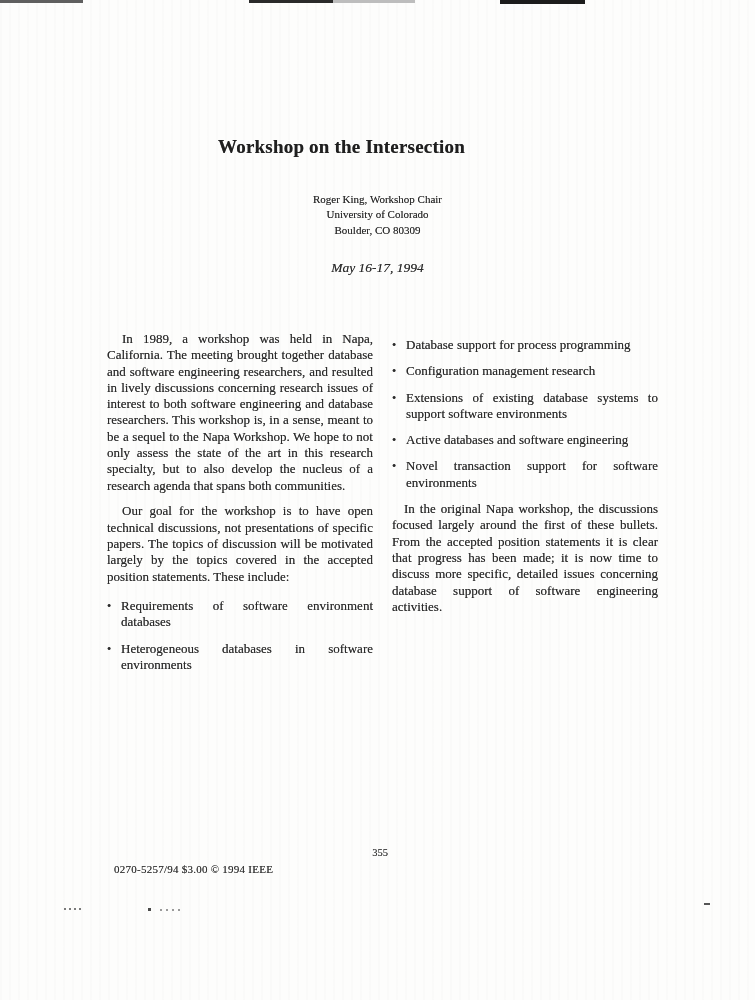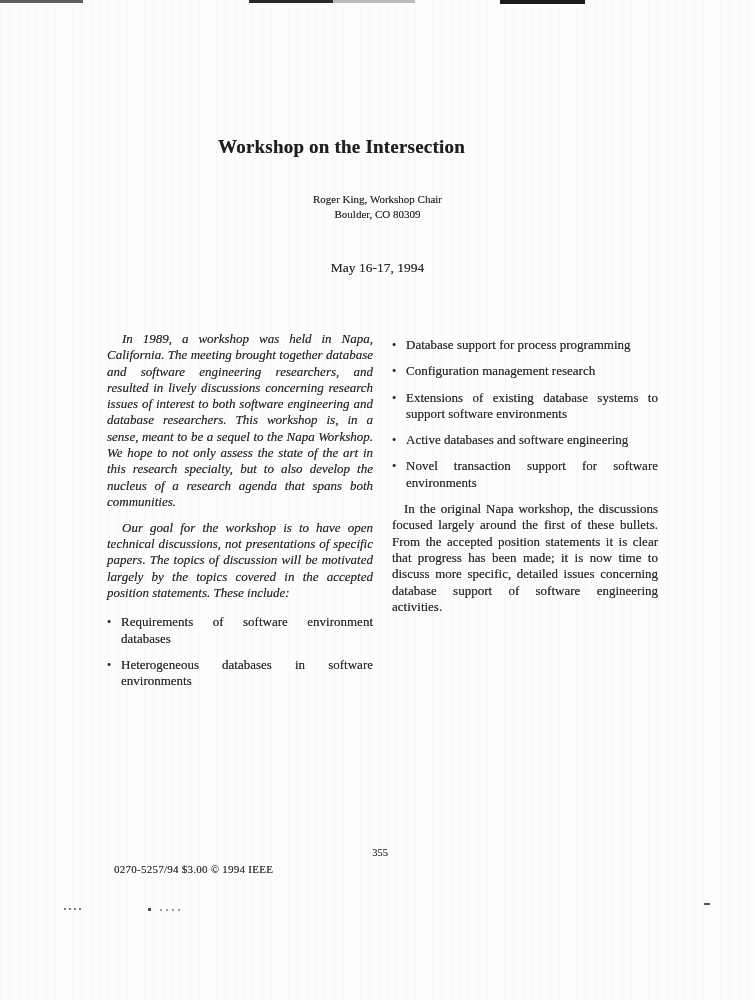--- a/index.html
+++ b/index.html
@@ -24,27 +24,27 @@
   .art-bot-3 { left:160px; top:909px; width:23px; height:2px;
                background:repeating-linear-gradient(90deg,#9a9a9a 0 2px,transparent 2px 6px); }
   .art-bot-4 { left:704px; top:903px; width:6px;  height:2px; background:#555; }
 
   .title-block { position:absolute; top:136px; left:0; width:683px; text-align:center; }
   .title-line {
     font-size:19px; font-weight:bold; line-height:21px; color:#1f1f1f; letter-spacing:0.2px;
   }
   .author-block { position:absolute; top:192px; left:0; width:755px; text-align:center; }
   .author-line { font-size:11px; line-height:15.4px; }
-  .date-line { position:absolute; top:260px; left:0; width:755px; text-align:center; font-size:13.5px; }
+  .date-line { position:absolute; top:260px; left:0; width:755px; text-align:center; font-size:13.5px;font-style:italic; }
 
   .col { position:absolute; top:331px; width:266px; font-size:13px; line-height:16.3px; }
   .col-left  { left:107px; }
   .col-right { left:392px; }
 
-  .para { margin:0 0 9.5px 0; text-align:justify; text-indent:15px;font-style:italic; }
+  .para { margin:0 0 9.5px 0; text-align:justify; text-indent:15px; }
   .para:last-child { margin-bottom:0; }
 
   .bullet-list { margin-top:13px; }
   .col-right .bullet-list { margin-top:6px; }
   .bullet-item { display:flex; margin-bottom:10px; }
   .bullet-marker { flex:0 0 14px; font-size:12px; line-height:16.3px; }
   .bullet-text { flex:1; text-align:justify; }
 
   .closing-para { margin-top:0; text-align:justify; text-indent:12px; }
 
@@ -64,20 +64,21 @@
 <div class="art art-bot-2"></div>
 <div class="art art-bot-3"></div>
 <div class="art art-bot-4"></div>
 
 <div class="title-block scan-text">
   <div class="title-line">Workshop on the Intersection</div>
 </div>
 
 <div class="author-block scan-text">
   <div class="author-line">Roger King, Workshop Chair</div>
+  <div class="author-line">University of Colorado</div>
   <div class="author-line">Boulder, CO 80309</div>
 </div>
 
 <div class="date-line scan-text">May 16-17, 1994</div>
 
 <div class="col col-left scan-text">
   <p class="para">In 1989, a workshop was held in Napa, California.  The meeting brought together database and software engineering researchers, and resulted in lively discussions concerning research issues of interest to both software engineering and database researchers. This workshop is, in a sense, meant to be a sequel to the Napa Workshop.  We hope to not only assess the state of the art in this research specialty, but to also develop the nucleus of a research agenda that spans both communities.</p>
   <p class="para">Our goal for the workshop is to have open technical discussions, not presentations of specific papers.  The topics of discussion will be motivated largely by the topics covered in the accepted position statements. These include:</p>
 
   <div class="bullet-list">

